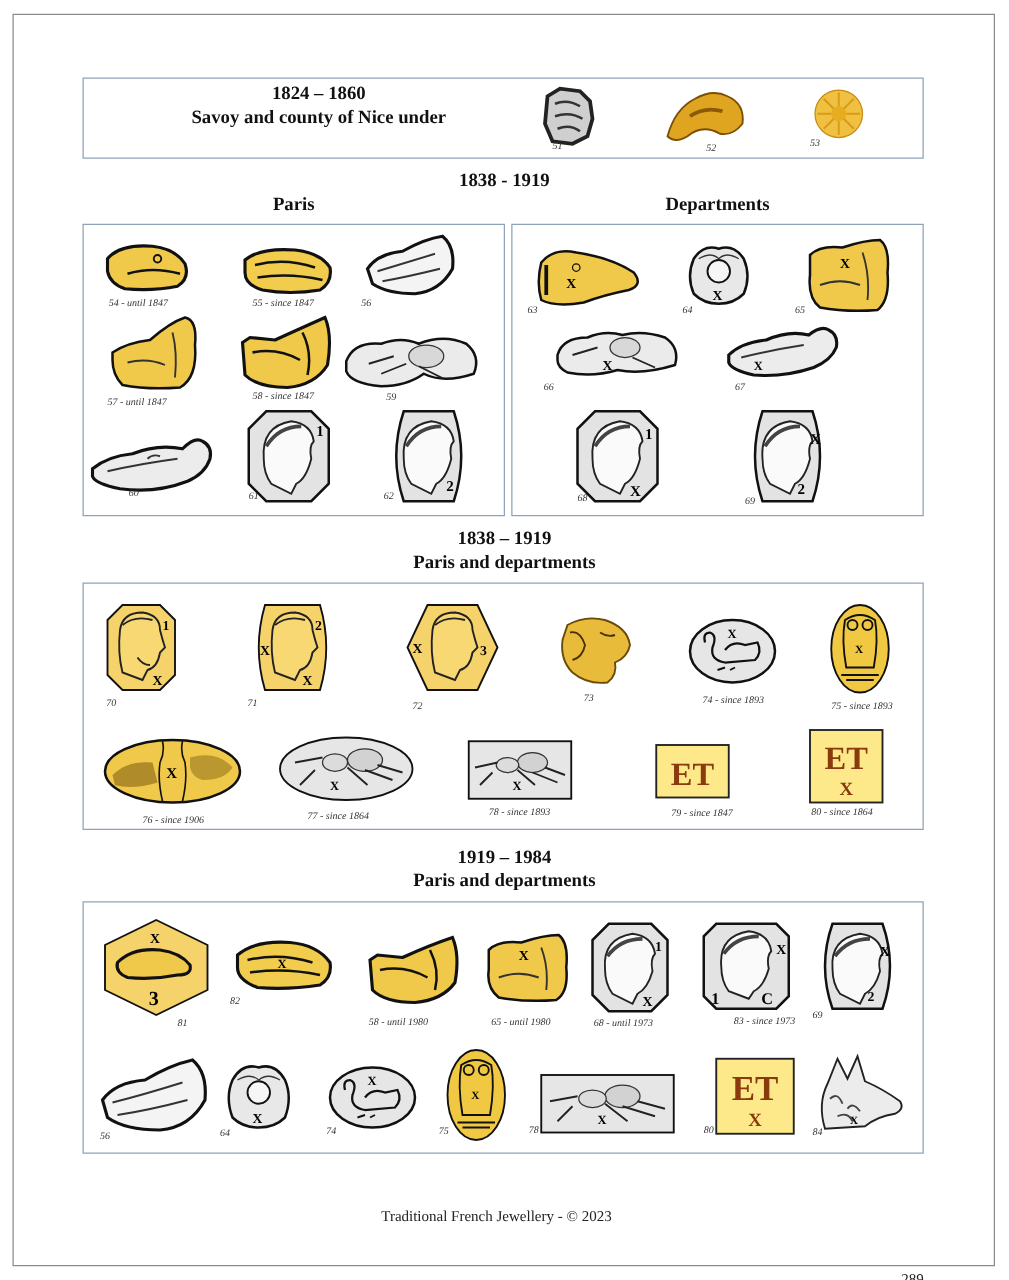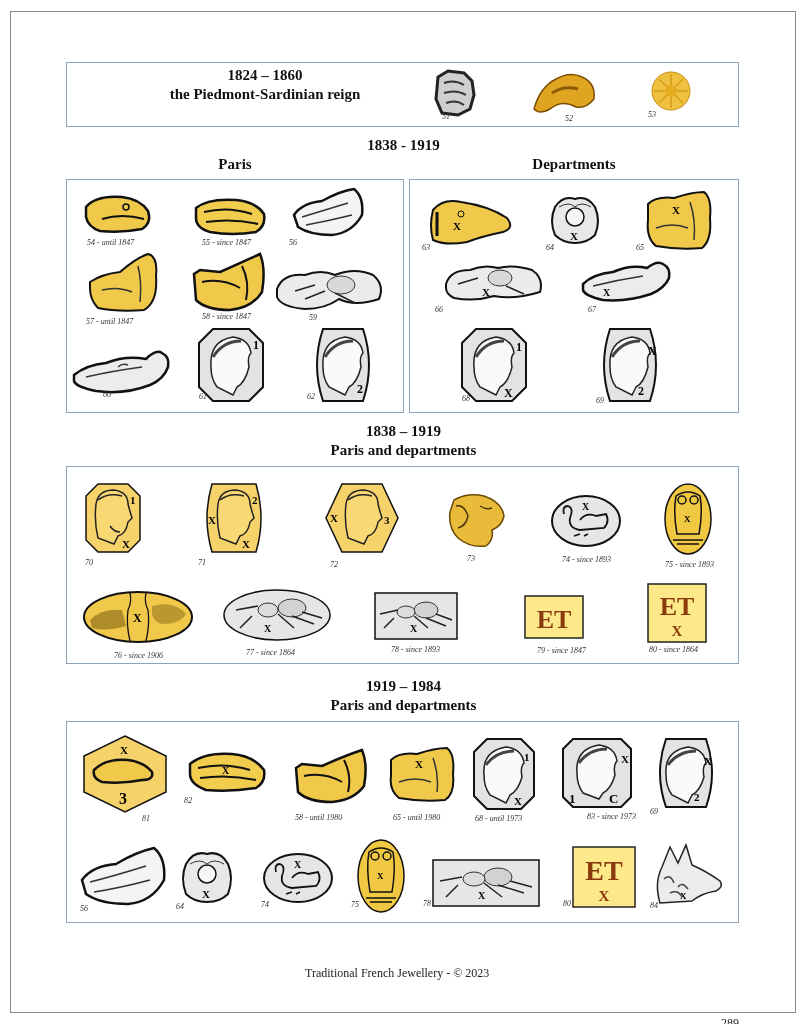--- a/index.html
+++ b/index.html
@@ -14,23 +14,23 @@
   .footer { position: absolute; font-size: 12px; color: #222; }
   svg { display: block; overflow: visible; }
   .lt { font-family: "Liberation Serif", serif; font-weight: bold; }
 </style>
 </head>
 <body>
 
 <div class="page-frame"></div>
 
 <div class="box" style="left:66px;top:62px;width:673px;height:65px;"></div>
-<div class="heading" style="left:120px;top:66px;width:290px;">
+<div class="heading" style="left:110px;top:66px;width:290px;">
   <div>1824 – 1860</div>
-  <div>the Piedmont-Sardinian reign</div>
+  <div>Savoy and county of Nice under</div>
 </div>
 
 <div class="mark" style="left:434px;top:69px;">
   <svg width="42" height="48">
       <path d="M4 8 L14 2 L30 4 L38 12 L40 26 L36 40 L24 46 L8 44 L2 30 Z" fill="#cfcfcf" stroke="#222" stroke-width="3"></path>
   <path d="M10 14 Q20 10 30 16 M10 24 Q22 20 32 26 M12 34 Q22 30 30 36" stroke="#333" stroke-width="2" fill="none"></path>
     </svg>
 </div>
 <div class="caption" style="left:442px;top:112px;">51</div>
 

